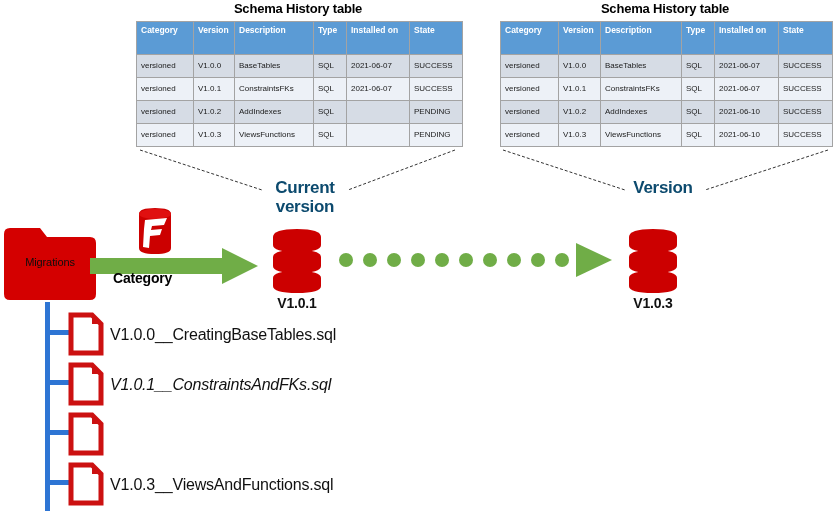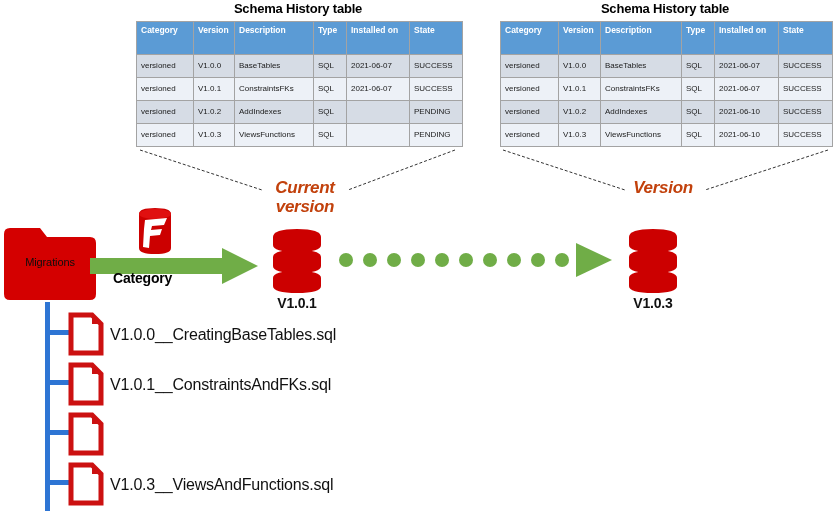--- a/index.html
+++ b/index.html
@@ -44,25 +44,24 @@
     line-height:10px;
     white-space:nowrap;overflow:hidden;
   }
   table.sh tr.r-odd td{background:#D6DCE5;}
   table.sh tr.r-even td{background:#EDF1F7;}
 
   
   .big-label{
     position:absolute;
     font-size:17px;font-weight:bold;
-    color:#c2410c;
+    color:#0c4a6e;
     text-align:center;
     line-height:19px;
     letter-spacing:-0.3px;
-    font-style:italic;
   }
   .ver-label{
     position:absolute;
     font-size:14px;font-weight:bold;color:#111111;
     text-align:center;letter-spacing:-0.2px;
   }
 
   
   .folder{position:absolute;}
   .folder-text{
@@ -296,21 +295,21 @@
       <path d="M24 3 L33 12 L24 12 Z" fill="#CC1111"></path>
     </svg>
     <div class="file-name" style="left:42px;top:14px;">V1.0.0__CreatingBaseTables.sql</div>
   </div>
 
   <div class="file-row" style="left:68px;top:362px;width:300px;">
     <svg width="36" height="44" viewBox="0 0 36 44" style="position:absolute;left:0;top:0;">
       <path d="M3 3 L24 3 L33 12 L33 41 L3 41 Z" fill="#ffffff" stroke="#CC1111" stroke-width="5" stroke-linejoin="miter"></path>
       <path d="M24 3 L33 12 L24 12 Z" fill="#CC1111"></path>
     </svg>
-    <div class="file-name" style="left:42px;top:14px;">V1.0.1__ConstraintsAndFKs.sql</div>
+    <div class="file-name" style="left:42px;top:14px;font-style:italic;">V1.0.1__ConstraintsAndFKs.sql</div>
   </div>
 
   <div class="file-row" style="left:68px;top:412px;width:300px;">
     <svg width="36" height="44" viewBox="0 0 36 44" style="position:absolute;left:0;top:0;">
       <path d="M3 3 L24 3 L33 12 L33 41 L3 41 Z" fill="#ffffff" stroke="#CC1111" stroke-width="5" stroke-linejoin="miter"></path>
       <path d="M24 3 L33 12 L24 12 Z" fill="#CC1111"></path>
     </svg>
   </div>
 
   <div class="file-row" style="left:68px;top:462px;width:300px;">

